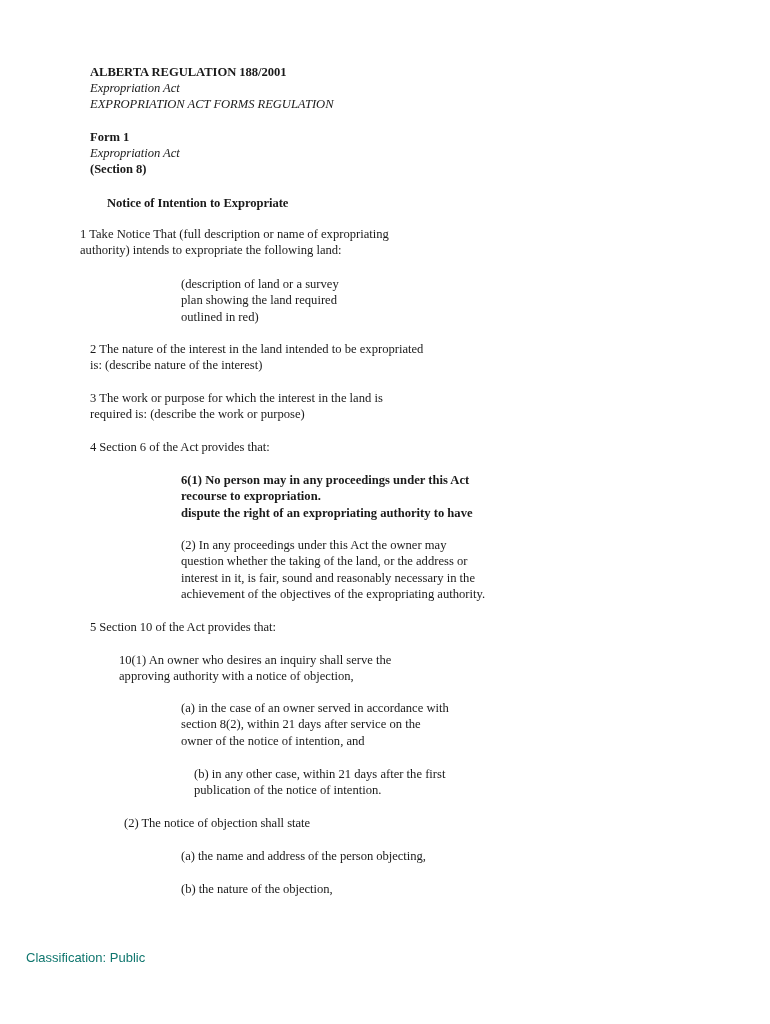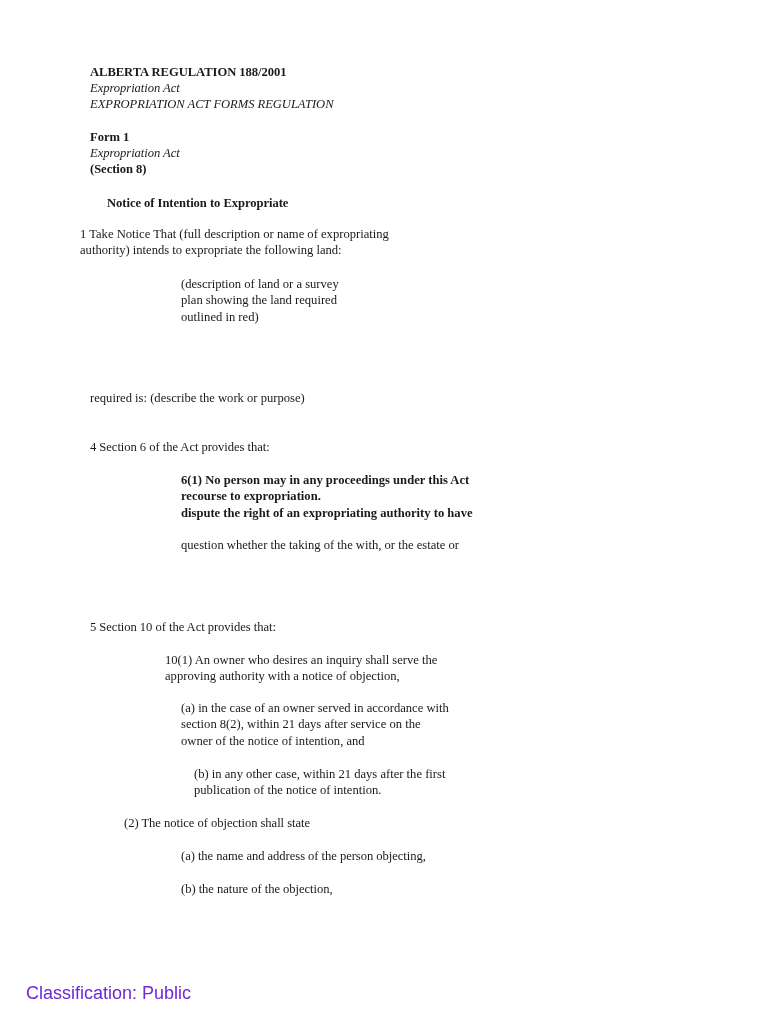--- a/index.html
+++ b/index.html
@@ -33,25 +33,25 @@
     .block {
       position: absolute;
       font-size: 12.6px;
       line-height: 16.4px;
       white-space: nowrap;
     }
     .block span { display: block; }
     .footer {
       position: absolute;
       left: 26px;
-      top: 985px;
+      top: 950px;
       font-family: "Liberation Sans", "DejaVu Sans", sans-serif;
-      font-size: 18px;
+      font-size: 13px;
       line-height: 16px;
-      color: #6d28d9;
+      color: #0f766e;
       white-space: nowrap;
     }
   </style>
 </head>
 <body>
 
 <div class="page">
 
   <div class="line b" style="left:90px; top:64px;">ALBERTA REGULATION 188/2001</div>
   <div class="line i" style="left:90px; top:80px;">Expropriation Act</div>
@@ -67,40 +67,48 @@
     <span>1 Take Notice That (full description or name of expropriating</span>
     <span>authority) intends to expropriate the following land:</span>
   </div>
 
   <div class="block" style="left:181px; top:276px;">
     <span>(description of land or a survey</span>
     <span>plan showing the land required</span>
     <span>outlined in red)</span>
   </div>
 
+  <div class="block" style="left:90px; top:341px;">
+    <span>2 The nature of the interest in the land intended to be expropriated</span>
+    <span>is: (describe nature of the interest)</span>
+  </div>
 
   <div class="block" style="left:90px; top:390px;">
+    <span>3 The work or purpose for which the interest in the land is</span>
     <span>required is: (describe the work or purpose)</span>
   </div>
 
   <div class="line" style="left:90px; top:439px;">4 Section 6 of the Act provides that:</div>
 
   <div class="block" style="left:181px; top:472px;font-weight:bold;">
     <span>6(1) No person may in any proceedings under this Act</span>
     <span>recourse to expropriation.</span>
     <span>dispute the right of an expropriating authority to have</span>
   </div>
 
   <div class="block" style="left:181px; top:537px;">
-    <span>question whether the taking of the with, or the estate or</span>
+    <span>(2) In any proceedings under this Act the owner may</span>
+    <span>question whether the taking of the land, or the address or</span>
+    <span>interest in it, is fair, sound and reasonably necessary in the</span>
+    <span>achievement of the objectives of the expropriating authority.</span>
   </div>
 
   <div class="line" style="left:90px; top:619px;">5 Section 10 of the Act provides that:</div>
 
-  <div class="block" style="left:119px; top:652px;margin-left:46px;">
+  <div class="block" style="left:119px; top:652px;">
     <span>10(1) An owner who desires an inquiry shall serve the</span>
     <span>approving authority with a notice of objection,</span>
   </div>
 
   <div class="block" style="left:181px; top:700px;">
     <span>(a) in the case of an owner served in accordance with</span>
     <span>section 8(2), within 21 days after service on the</span>
     <span>owner of the notice of intention, and</span>
   </div>
 

